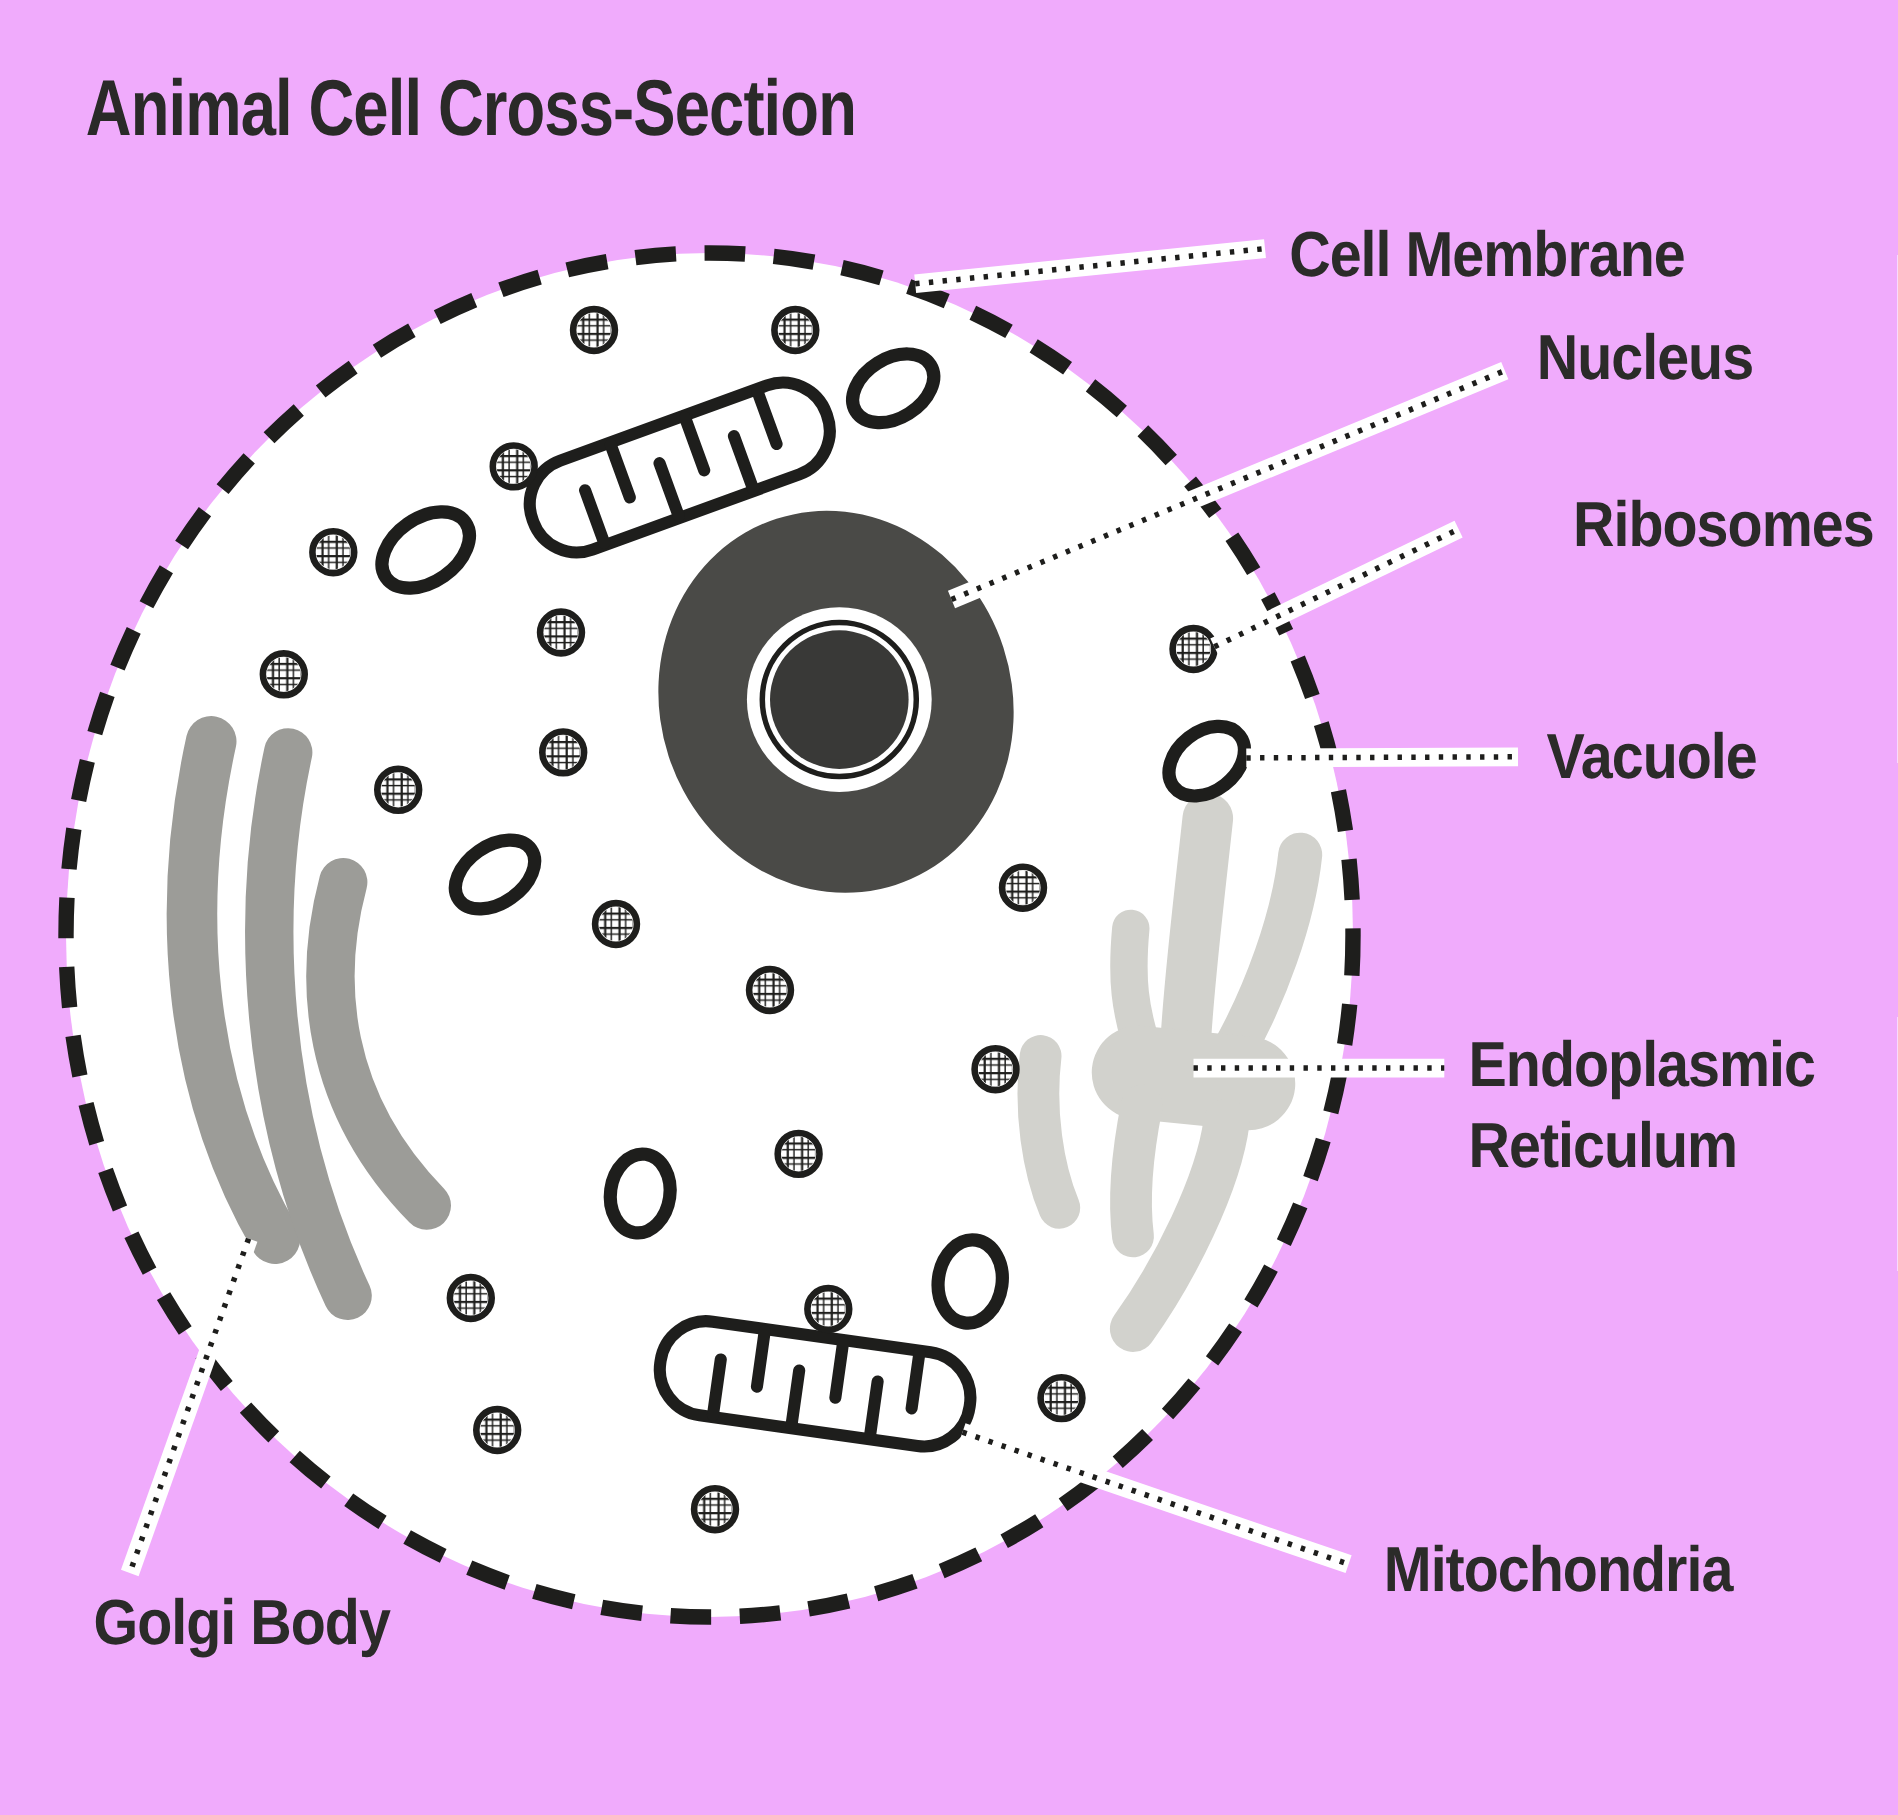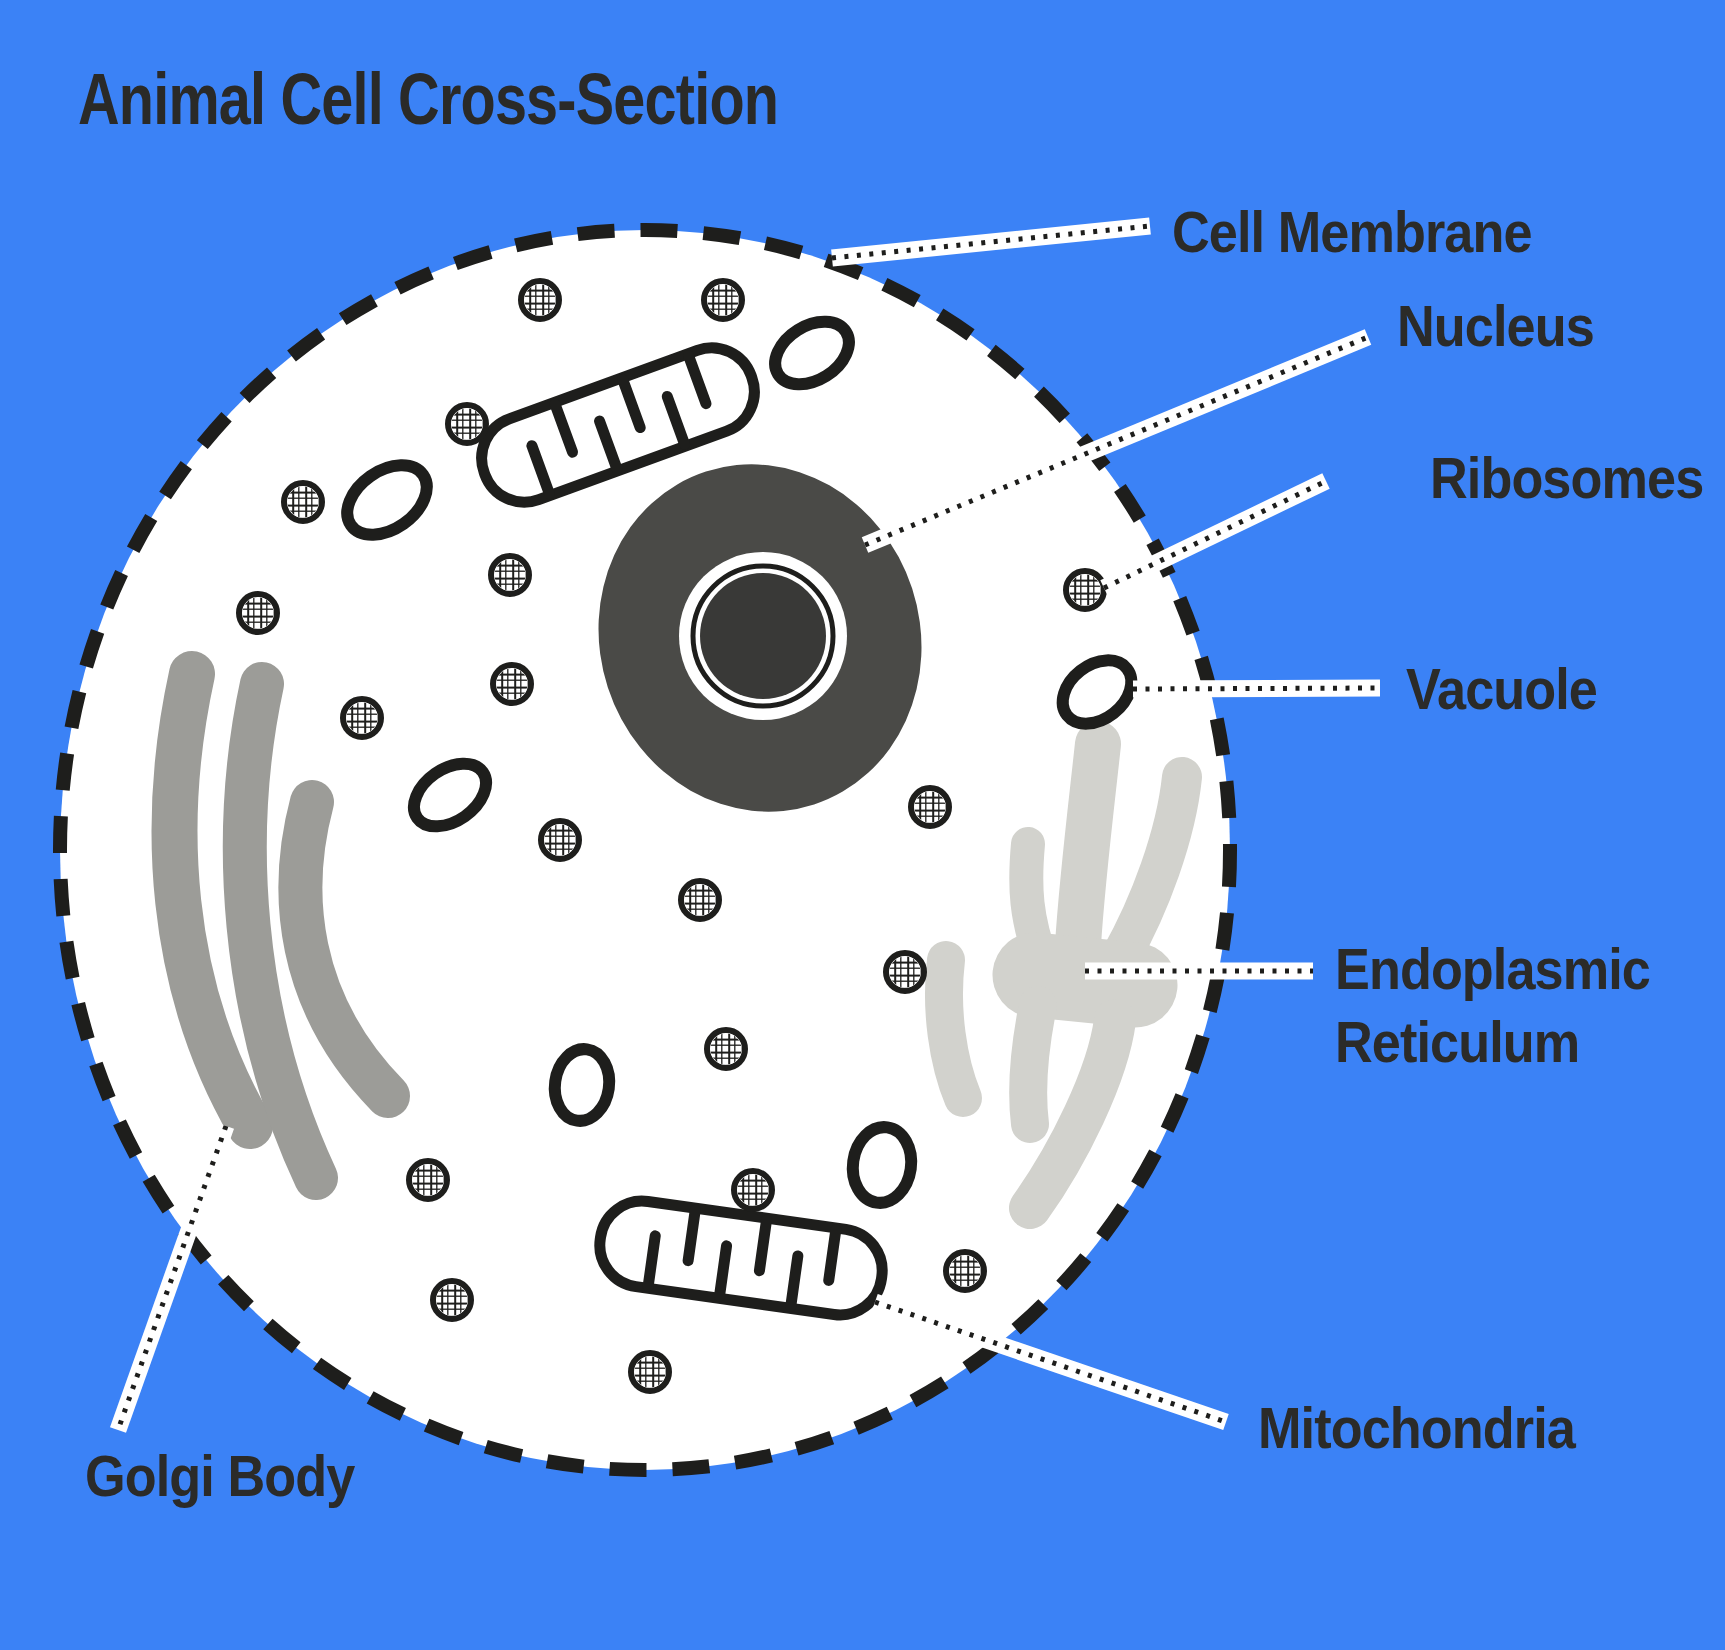--- a/index.html
+++ b/index.html
@@ -1,16 +1,16 @@
 <!DOCTYPE html>
 <html><head>
 <meta charset="utf-8">
 <style>
   html,body{margin:0;padding:0;background:#ffffff;}
-  .stage{position:relative;width:1725px;height:1650px;background:#3b82f6;overflow:hidden;
+  .stage{position:relative;width:1725px;height:1650px;background:#f0abfc;overflow:hidden;
          font-family:"Liberation Sans",sans-serif;}
   .stage svg{position:absolute;left:0;top:0;}
   .title{position:absolute;left:78px;top:58px;font-size:72px;font-weight:700;color:#2a2a28;
          letter-spacing:-1px;white-space:nowrap;transform:scaleX(0.80);transform-origin:left top;}
   .lbl{position:absolute;font-size:58px;font-weight:700;color:#2b2b29;letter-spacing:-1px;
        white-space:nowrap;transform:translateY(-50%) scaleX(0.90);transform-origin:left center;}
   .lbl2{line-height:73px;}
 </style>
 </head>
 <body>

